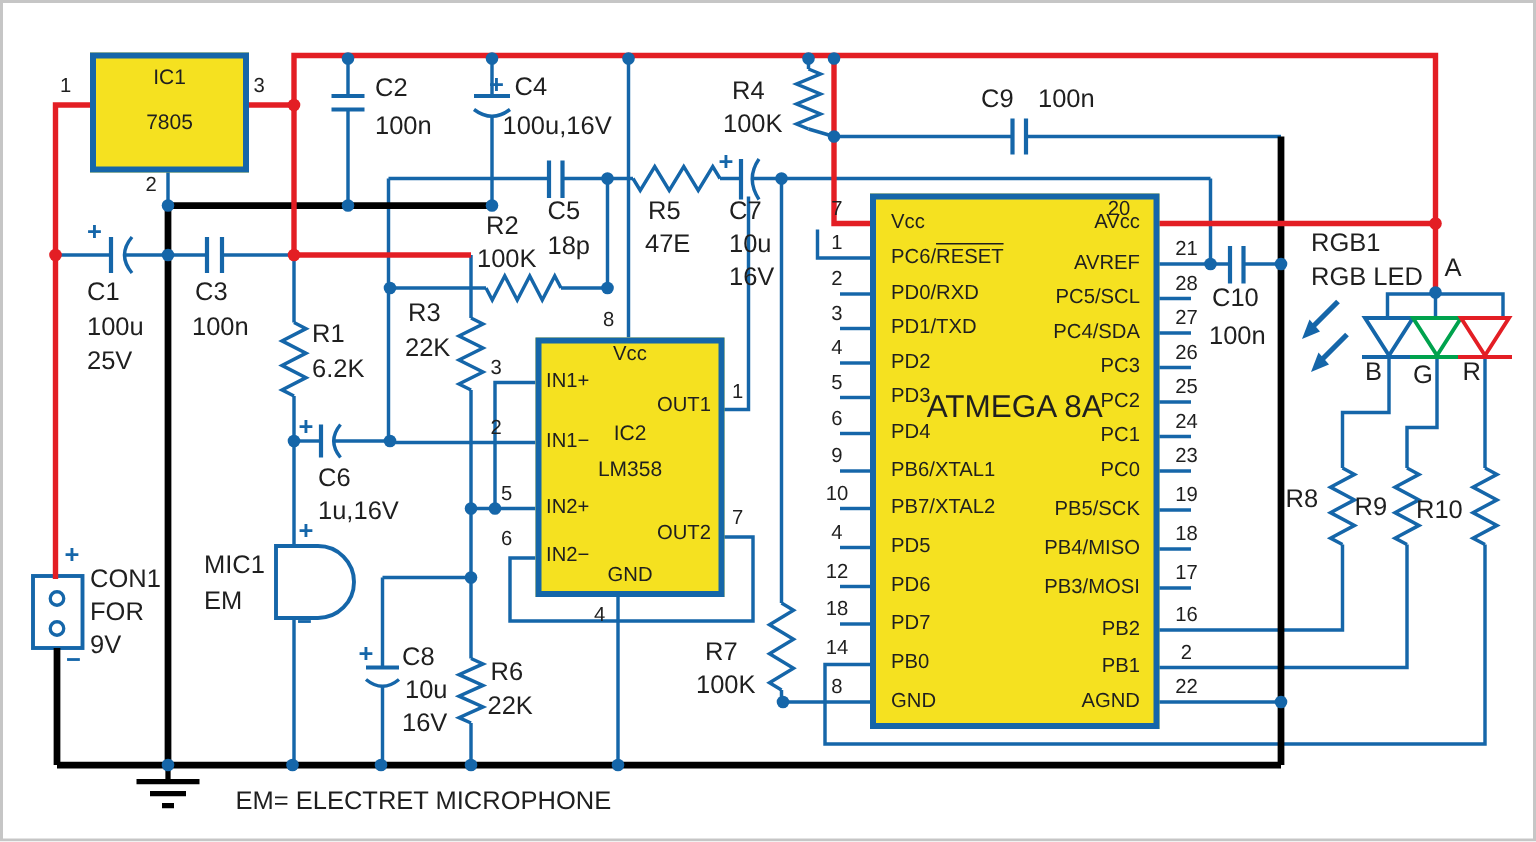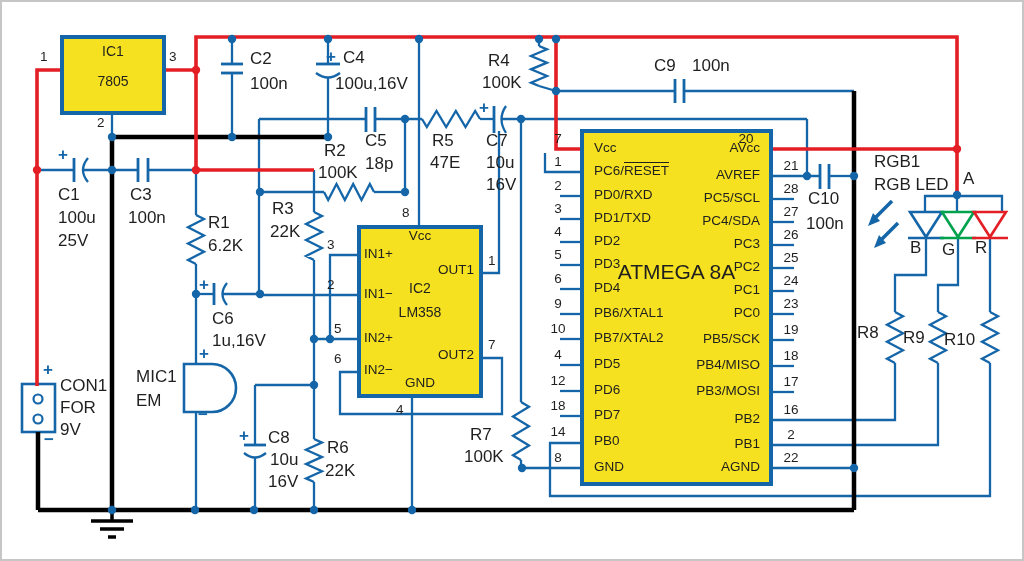--- a/index.html
+++ b/index.html
@@ -353,14 +353,15 @@
   <div class="lbl" style="left:908px;top:237px">B</div>
   <div class="lbl" style="left:940px;top:239px">G</div>
   <div class="lbl" style="left:973px;top:237px">R</div>
 
   <div class="lbl pol" style="left:56px;top:144px">+</div>
   <div class="lbl pol" style="left:324px;top:46px">+</div>
   <div class="lbl pol" style="left:197px;top:274px">+</div>
   <div class="lbl pol" style="left:477px;top:97px">+</div>
   <div class="lbl pol" style="left:237px;top:425px">+</div>
 
+  <div class="lbl" style="left:155px;top:523px">EM= ELECTRET MICROPHONE</div>
 
 </div>
 
 </body></html>

